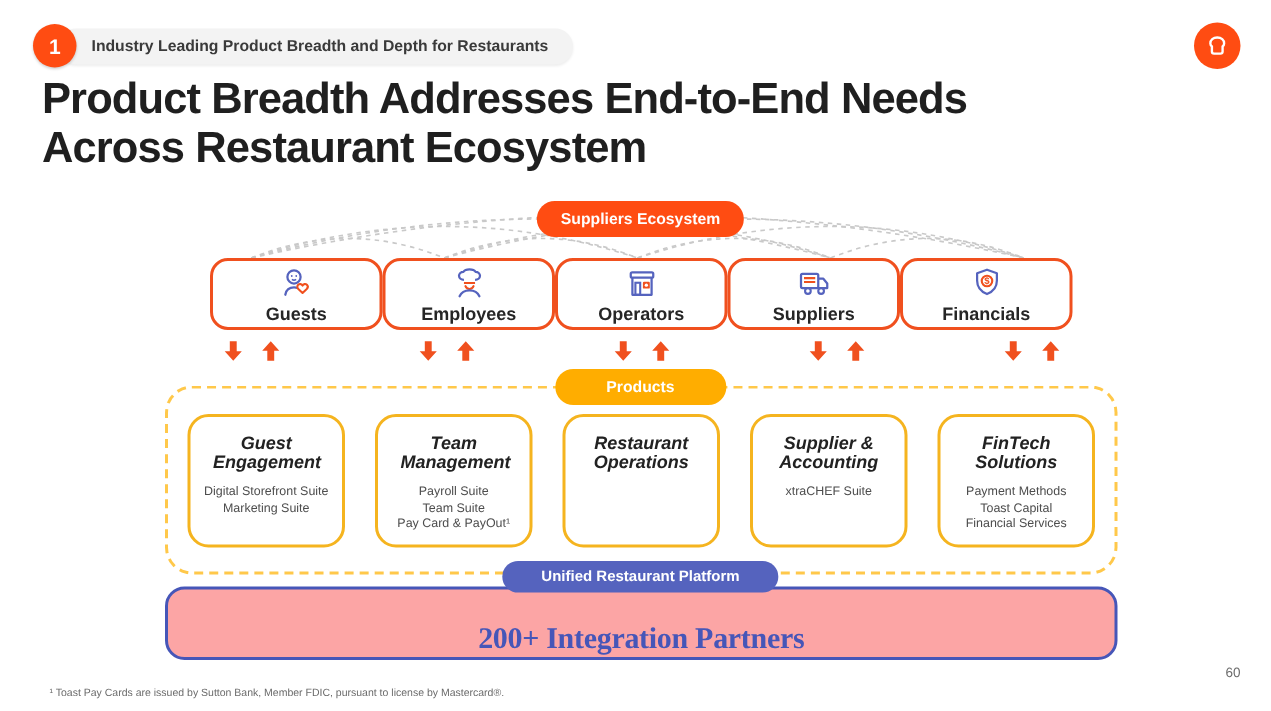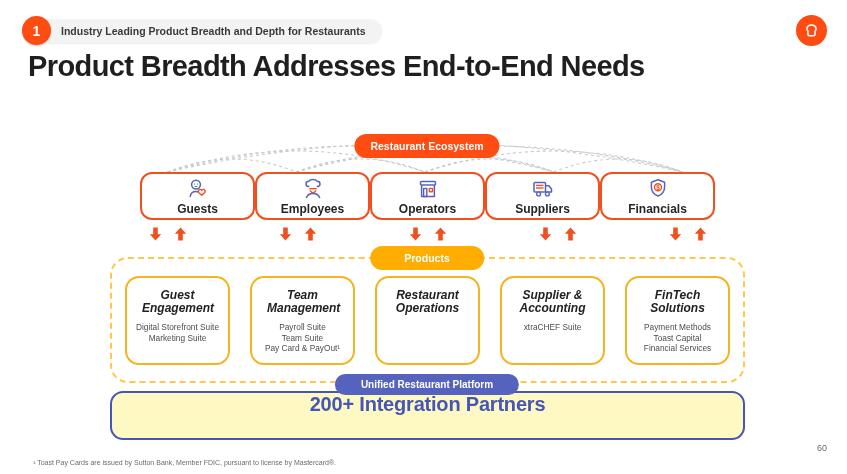--- a/index.html
+++ b/index.html
@@ -50,22 +50,22 @@
             box-sizing:border-box;padding-top:11px;text-align:center;}
   .prod-title{font-size:12px;line-height:13px;font-weight:bold;color:#222;padding:0 15px;font-style:italic;}
   .prod-items{margin-top:7px;}
   .pi{font-size:8.3px;line-height:10.5px;color:#4d4d4d;}
 
   .plat-pill{position:absolute;left:427px;top:374px;transform:translateX(-50%);
              background:#5563BE;color:#fff;font-size:10px;font-weight:bold;
              padding:5px 26px;border-radius:12px;white-space:nowrap;z-index:2;}
 
   .integration-box{position:absolute;left:110px;top:391px;width:635px;height:49px;box-sizing:border-box;
-                   border:2px solid #4656B8;border-radius:13px;background:#fef9c3;
-                   display:flex;align-items:flex-start;justify-content:center;}
+                   border:2px solid #4656B8;border-radius:13px;background:#fca5a5;
+                   display:flex;align-items:flex-end;justify-content:center;font-family:Liberation Serif, serif;}
   .integration-box span{font-size:20px;font-weight:bold;color:#4656B8;letter-spacing:-0.2px;}
 
   .footnote{position:absolute;left:33px;top:459px;font-size:7px;color:#6b6b6b;}
   .page-number{position:absolute;right:20px;top:443px;font-size:9px;color:#6b6b6b;text-align:center;}
 
   .eco-icon svg{display:block;}
 </style>
 </head>
 <body>
 
@@ -79,36 +79,37 @@
   </div>
 
   <div class="logo">
     <svg width="19" height="19" viewBox="0 0 24 24">
       <path d="M6.2 10.2 C6.1 6.9 8.6 5.1 12 5.1 s5.9 1.8 5.8 5.1 c0 1.1 -.5 1.9 -1.3 2.3 v4.3 c0 1 -.8 1.8 -1.8 1.8 H9.3 c-1 0 -1.8 -.8 -1.8 -1.8 v-4.3 C6.7 12.1 6.2 11.3 6.2 10.2 Z" fill="none" stroke="#ffffff" stroke-width="2" stroke-linejoin="round"></path>
     </svg>
   </div>
 
   <h1 class="title">
     <span class="tl">Product Breadth Addresses End-to-End Needs</span>
+    <span class="tl">Across Restaurant Ecosystem</span>
   </h1>
 
   <svg class="mesh">
     <path d="M57.5 52 Q121.9 26 186.25 52"></path>
     <path d="M186.25 52 Q250.6 26 315 52"></path>
     <path d="M315 52 Q379.4 26 443.75 52"></path>
     <path d="M443.75 52 Q508.1 26 572.5 52"></path>
     <path d="M57.5 52 Q186.25 10 315 52"></path>
     <path d="M186.25 52 Q315 10 443.75 52"></path>
     <path d="M315 52 Q443.75 10 572.5 52"></path>
     <path d="M57.5 52 Q250.6 0 443.75 52"></path>
     <path d="M186.25 52 Q379.4 0 572.5 52"></path>
     <path d="M57.5 52 Q315 -6 572.5 52"></path>
   </svg>
 
-  <div class="eco-pill">Restaurant Ecosystem</div>
+  <div class="eco-pill">Suppliers Ecosystem</div>
 
   <div class="eco-row">
 
     <div class="eco-box">
       <span class="eco-icon">
         <svg width="24" height="24" viewBox="0 0 24 24">
           <circle cx="10" cy="7.6" r="4.4" fill="none" stroke="#5563BE" stroke-width="1.5"></circle>
           <circle cx="8.5" cy="7" r="0.6" fill="#5563BE"></circle>
           <circle cx="11.5" cy="7" r="0.6" fill="#5563BE"></circle>
           <path d="M8.6 9.2 q1.4 1.1 2.8 0" fill="none" stroke="#5563BE" stroke-width="1"></path>

